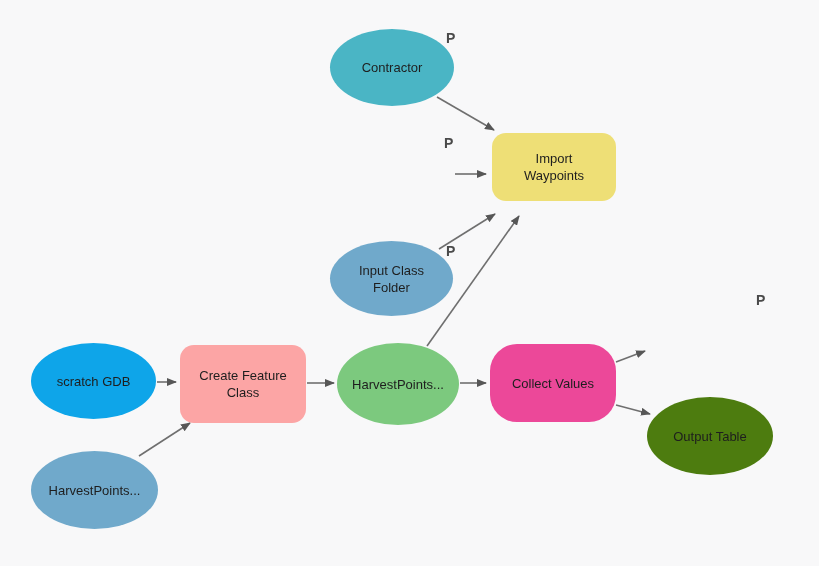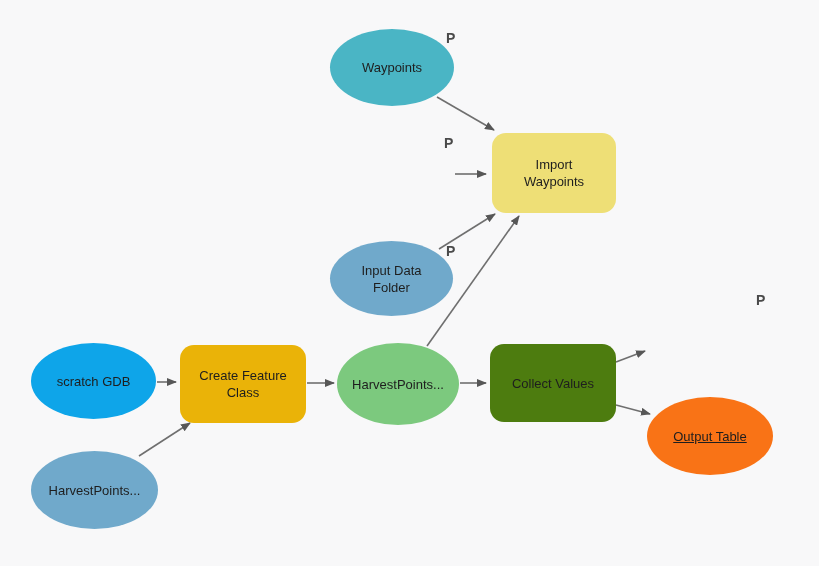--- a/index.html
+++ b/index.html
@@ -55,54 +55,54 @@
     <line x1="427" y1="346" x2="519" y2="216" marker-end="url(#arrow)"></line>
     <line x1="157" y1="382" x2="176" y2="382" marker-end="url(#arrow)"></line>
     <line x1="139" y1="456" x2="190" y2="423" marker-end="url(#arrow)"></line>
     <line x1="307" y1="383" x2="334" y2="383" marker-end="url(#arrow)"></line>
     <line x1="460" y1="383" x2="486" y2="383" marker-end="url(#arrow)"></line>
     <line x1="616" y1="362" x2="645" y2="351" marker-end="url(#arrow)"></line>
     <line x1="616" y1="405" x2="650" y2="414" marker-end="url(#arrow)"></line>
   </svg>
 
   <div class="node ellipse" style="left: 330px; top: 29px; width: 124px; height: 77px; background: rgb(74, 181, 197);">
-    <span class="lbl">Waypoints</span>
+    <span class="lbl">Contractor</span>
   </div>
   <span class="pbadge" style="left:446px; top:30px;">P</span>
 
   <span class="pbadge" style="left:444px; top:135px;">P</span>
 
   <div class="node ellipse" style="left: 330px; top: 241px; width: 123px; height: 75px; background: rgb(112, 169, 203);">
-    <span class="lbl">Input Data Folder</span>
+    <span class="lbl">Input Class Folder</span>
   </div>
   <span class="pbadge" style="left:446px; top:243px;">P</span>
 
-  <div class="node tool" style="left: 492px; top: 133px; width: 124px; height: 80px; background: rgb(238, 223, 118);">
+  <div class="node tool" style="left: 492px; top: 133px; width: 124px; height: 68px; background: rgb(238, 223, 118);">
     <span class="lbl">Import Waypoints</span>
   </div>
 
   <div class="node ellipse" style="left: 31px; top: 343px; width: 125px; height: 76px; background: #0ea5e9;">
     <span class="lbl">scratch GDB</span>
   </div>
 
-  <div class="node tool" style="left: 180px; top: 345px; width: 126px; height: 78px; background: #eab308;">
+  <div class="node tool" style="left: 180px; top: 345px; width: 126px; height: 78px; background: #fca5a5;">
     <span class="lbl">Create Feature Class</span>
   </div>
 
   <div class="node ellipse" style="left: 337px; top: 343px; width: 122px; height: 82px; background: rgb(124, 201, 126);">
     <span class="lbl">HarvestPoints...</span>
   </div>
 
-  <div class="node tool" style="left: 490px; top: 344px; width: 126px; height: 78px; background: #4d7c0f;">
+  <div class="node tool" style="left: 490px; top: 344px; width: 126px; height: 78px; background: #ec4899; border-radius: 27px;">
     <span class="lbl">Collect Values</span>
   </div>
 
   <span class="pbadge" style="left:756px; top:292px;">P</span>
 
-  <div class="node ellipse" style="left: 647px; top: 397px; width: 126px; height: 78px; background: #f97316; text-decoration: underline;">
+  <div class="node ellipse" style="left: 647px; top: 397px; width: 126px; height: 78px; background: #4d7c0f;">
     <span class="lbl">Output Table</span>
   </div>
 
   <div class="node ellipse" style="left: 31px; top: 451px; width: 127px; height: 78px; background: rgb(112, 169, 203);">
     <span class="lbl">HarvestPoints...</span>
   </div>
 
 </div>
 
 </body></html>

